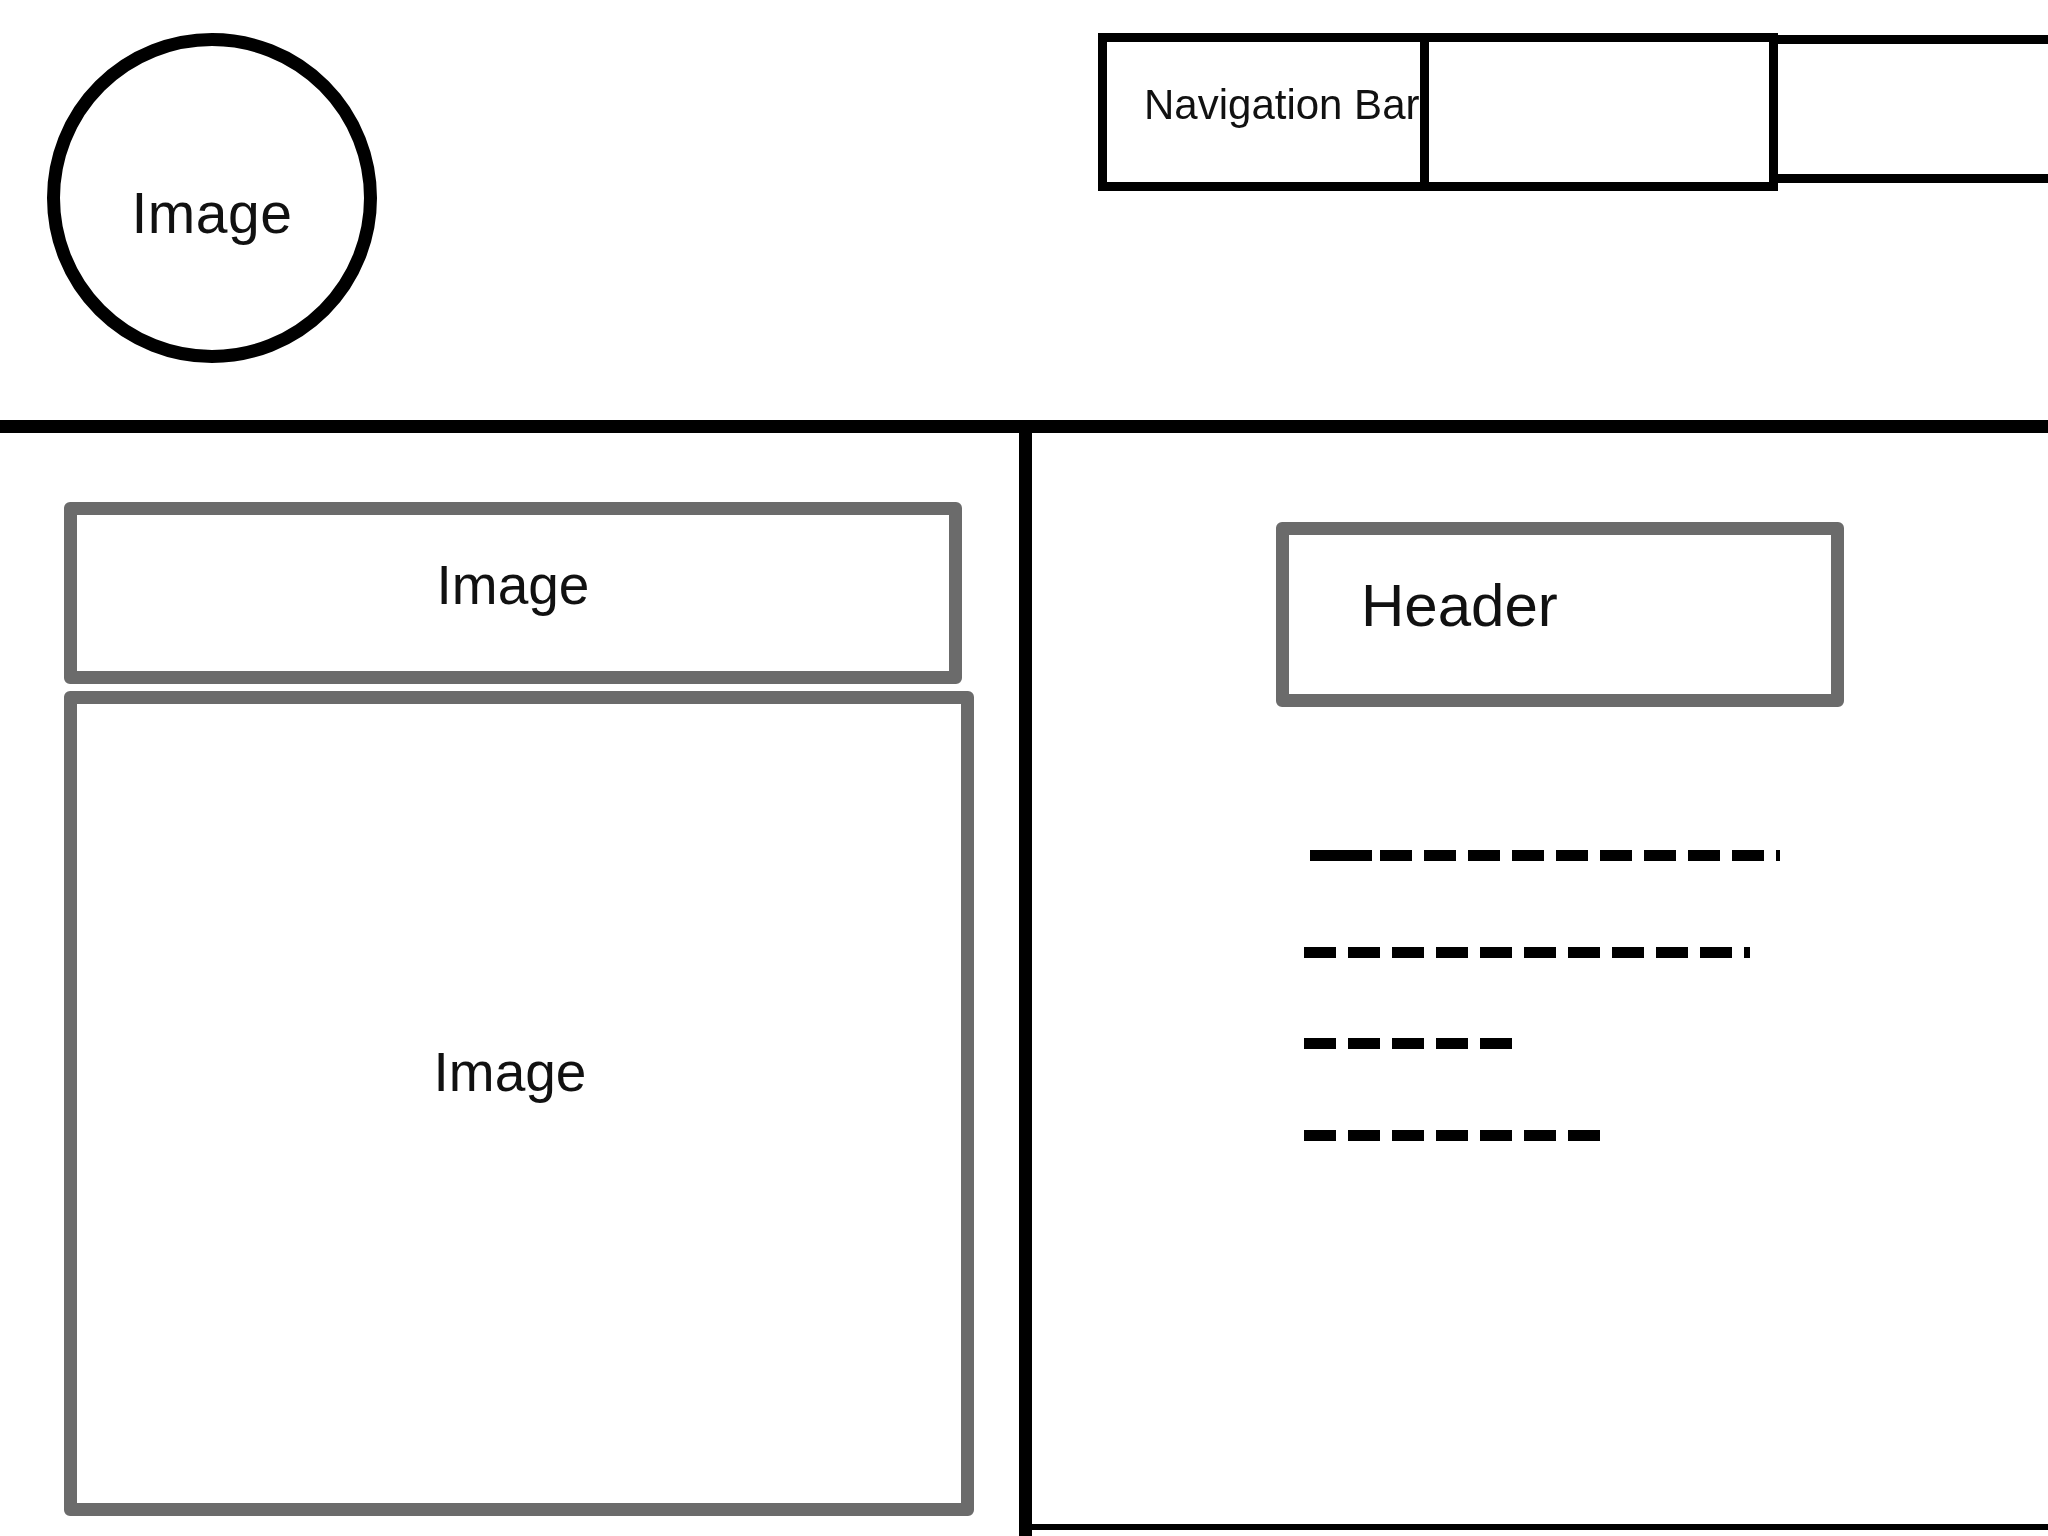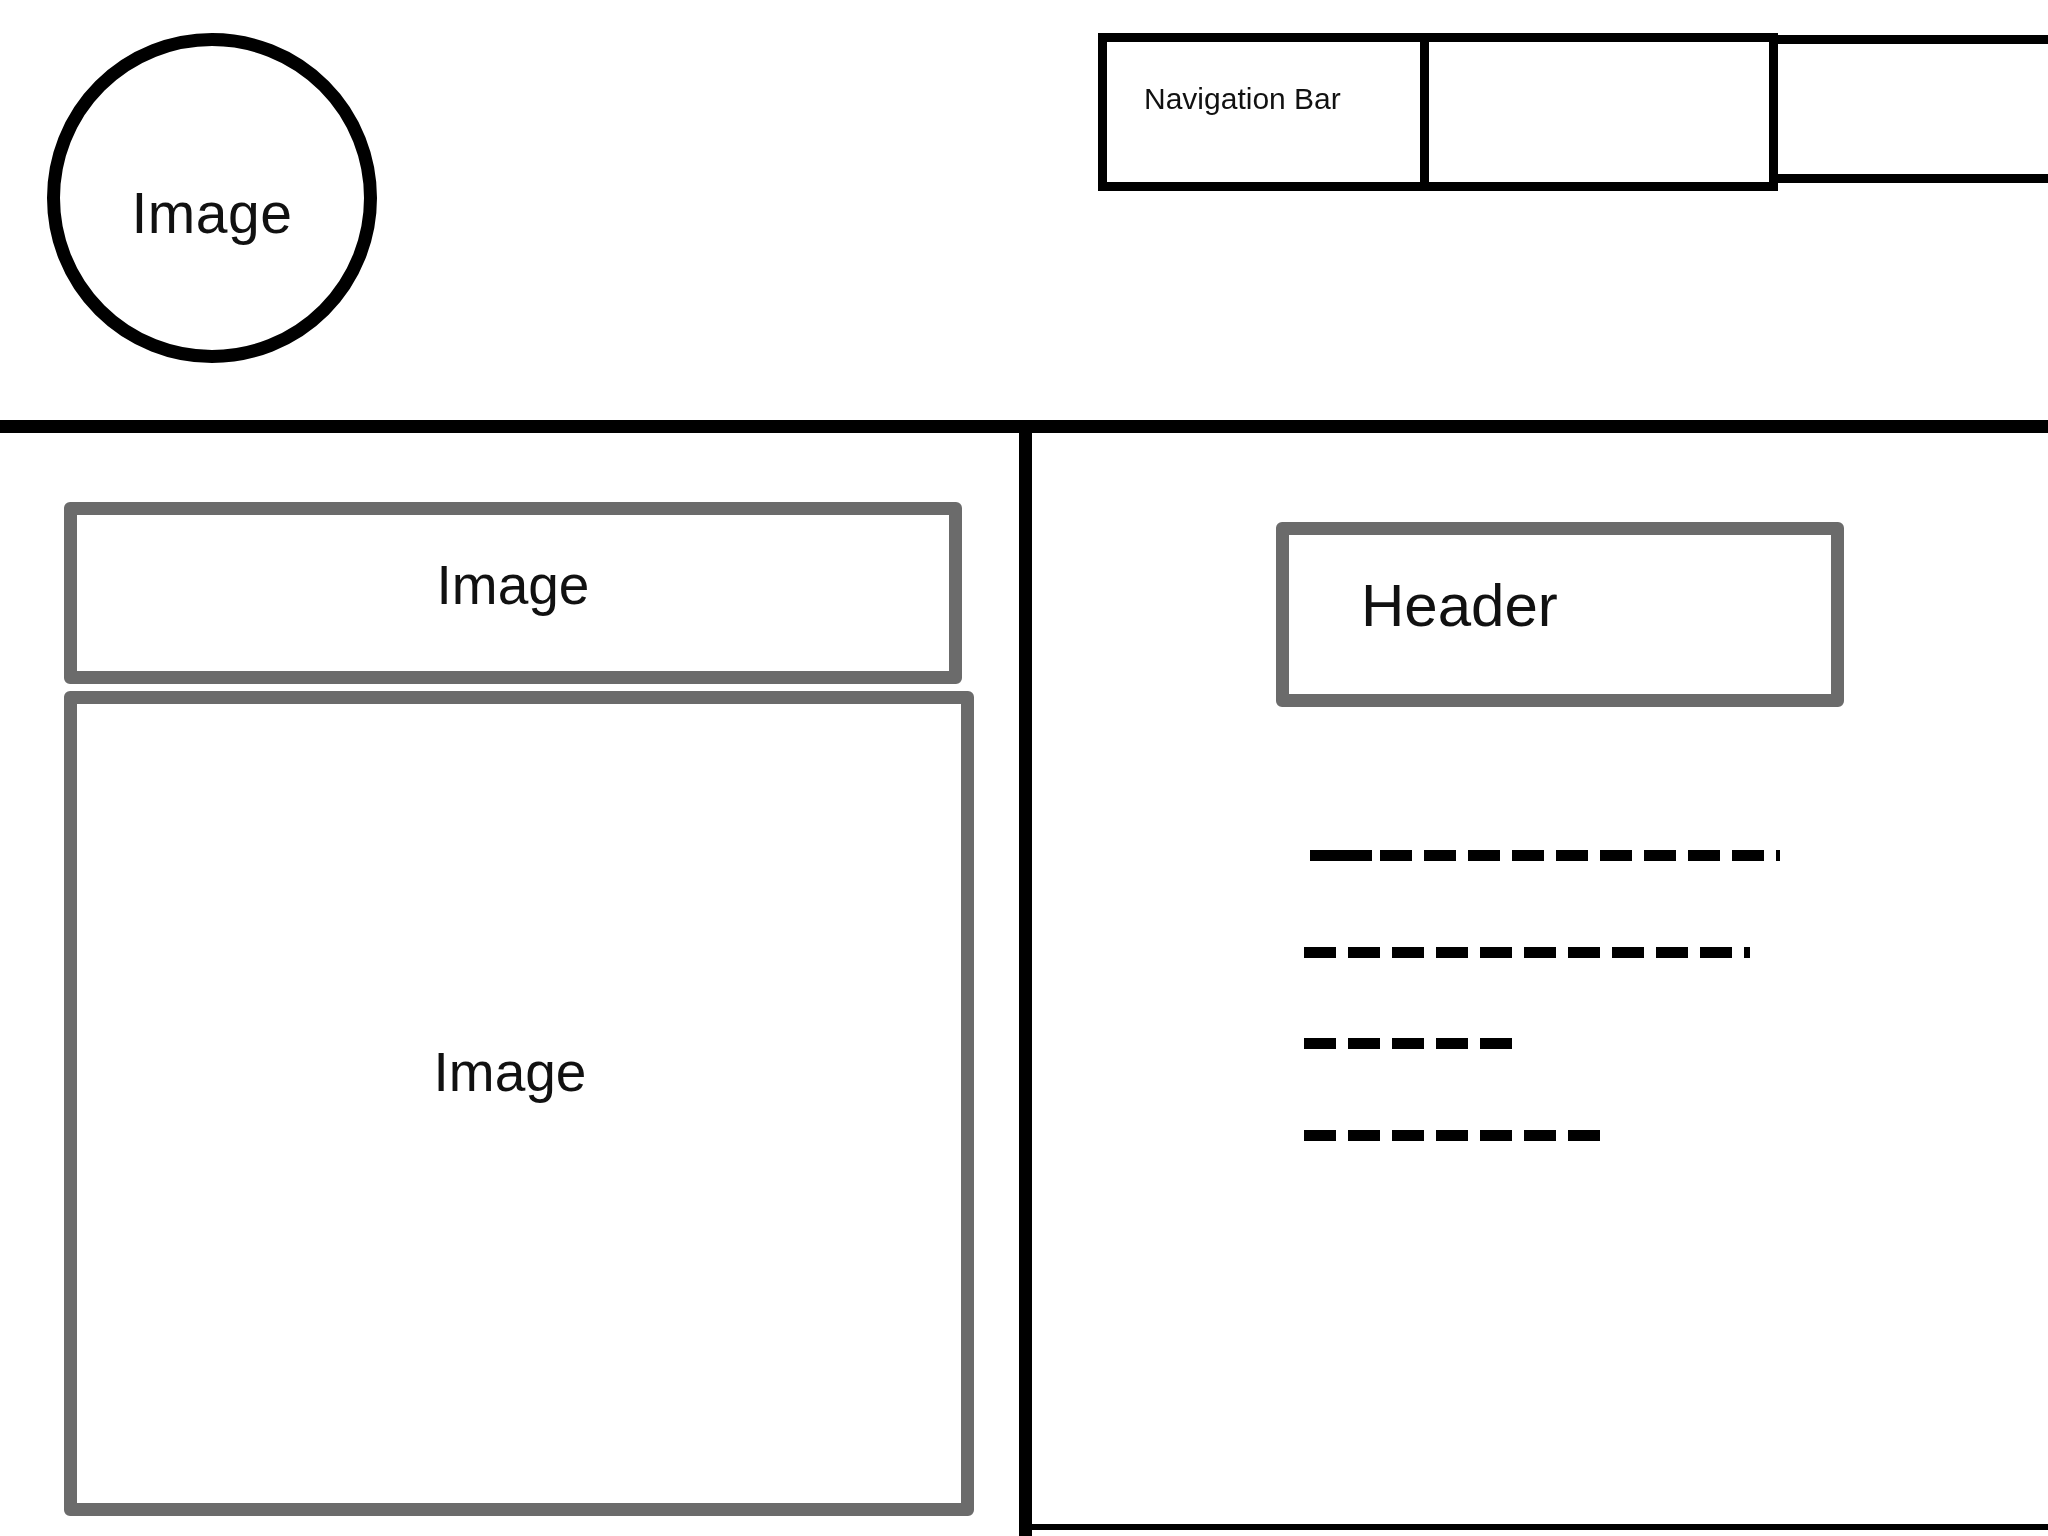--- a/index.html
+++ b/index.html
@@ -64,21 +64,21 @@
   .nav-cell-3 {
     width: 380px;
     height: 148px;
     margin-top: 2px;
   }
   .nav-label {
     position: absolute;
     left: 37px;
     top: 42px;
     white-space: nowrap;
-    font-size: 30px;
+    font-size: 42px;
     line-height: 1;
     color: #111111;
     z-index: 5;
   }
 
   
   .divider-horizontal {
     position: absolute;
     left: 0;
     top: 420px;

